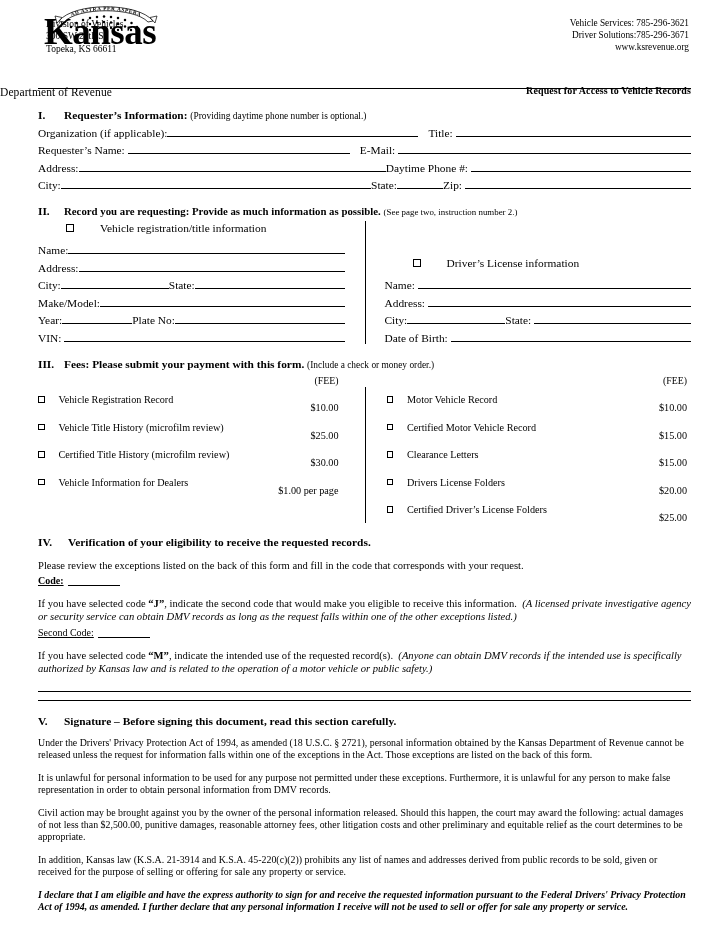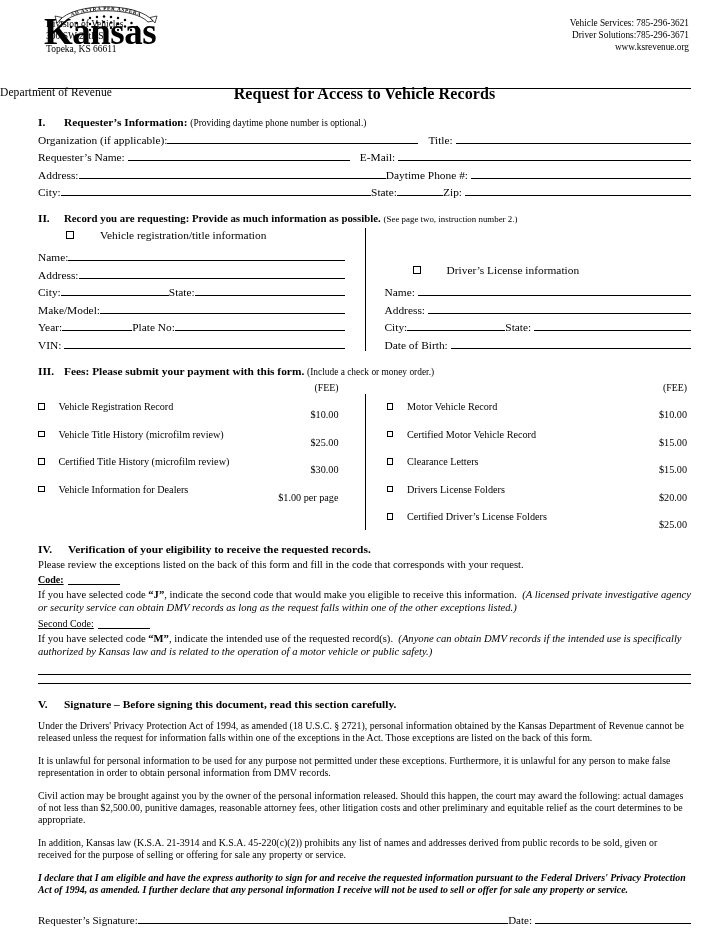--- a/index.html
+++ b/index.html
@@ -43,21 +43,21 @@
   .logo-dept {
     font-size: 11.5px; margin-top: -2px; letter-spacing: 0.1px;
   }
   .hdr-rule {
     position: absolute; left: 38px; right: 24px; top: 88px;
     border-top: 1.6px solid #000;
   }
 
   
   .doc-title {
-    text-align: center; font-size: 16px; font-weight: bold;
+    text-align: right; font-size: 10px; font-weight: bold;
     margin-top: 17px; letter-spacing: 0.1px;
   }
 
   
   .body-area { padding: 0 24px 0 38px; }
   .sec-head { margin-top: 13px; font-size: 11.4px; }
   .sec-num {
     font-weight: bold; display: inline-block; width: 26px;
   }
   .sec-title { font-weight: bold; }
@@ -110,21 +110,21 @@
     flex: 0 0 6.5px; margin-right: 14px;
   }
   .fee-name { flex: 1 1 auto; }
   .fee-amt { flex: 0 0 auto; text-align: left; padding-right: 4px; margin-top: 16px; }
   .fees-cols { display: flex; position: relative; margin-top: 5px; }
   .fees-col { flex: 1 1 0; min-width: 0; }
   .fees-col.l { padding-right: 16px; }
   .fees-col.r { padding-left: 28px; }
 
   
-  .para { font-size: 10.6px; line-height: 13.2px; margin-top: 3px; }
+  .para { font-size: 10.6px; line-height: 13.2px; margin-top: 11px; }
   .code-row {
     display: flex; align-items: flex-start; font-size: 10px; margin-top: 3px; text-decoration: underline;
   }
   .code-label { font-weight: bold; }
   .code-label.plain { font-weight: normal; }
   .code-line {
     width: 52px; border-bottom: 1.3px solid #000; height: 11px;
     margin-left: 4px;
   }
   .ital { font-style: italic; }

